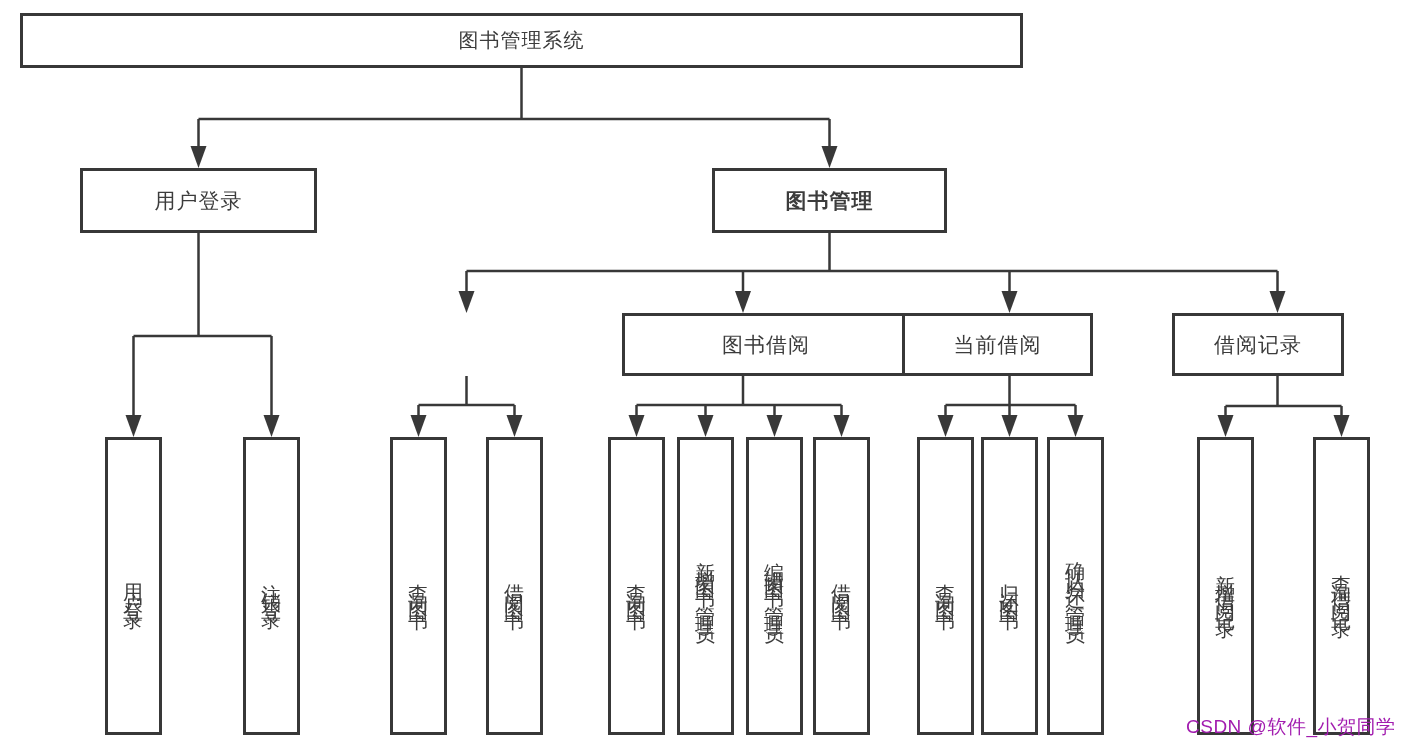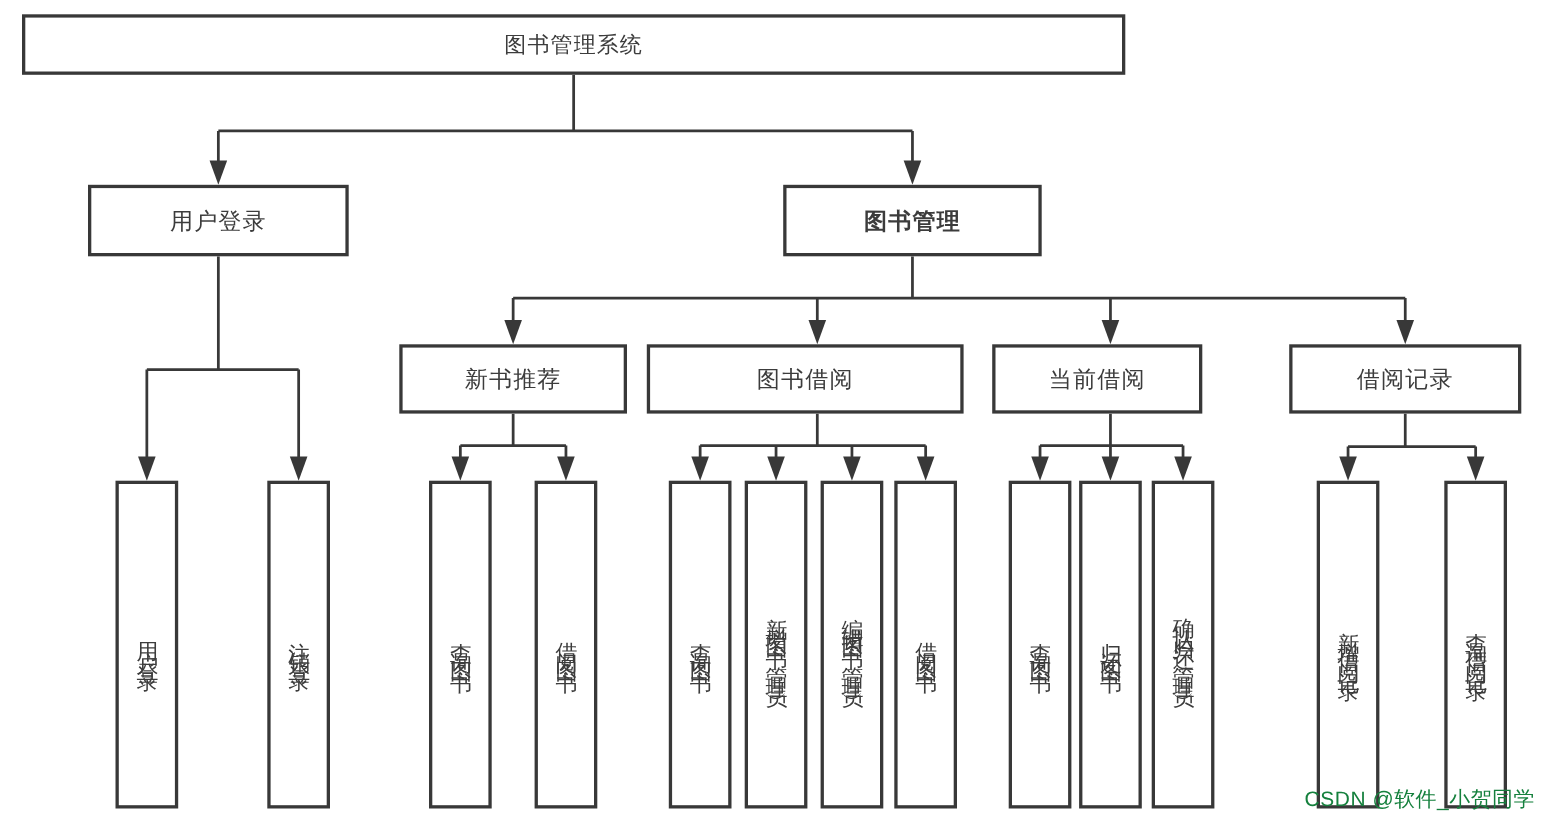--- a/index.html
+++ b/index.html
@@ -31,21 +31,21 @@
     font-size:20px;
     letter-spacing:9px;
     line-height:1.0;
   }
   .lvl2{top:168px;height:65px;}
   .lvl3{top:313px;height:63px;}
   .watermark{
     position:absolute;
     left:1186px;top:714px;
     font-size:19px;
-    color:#15803d;
+    color:#a21caf;
     letter-spacing:0.5px;
     white-space:nowrap;
   }
 </style>
 </head>
 <body>
 
 <div class="canvas">
 
   <svg class="wires" viewBox="0 0 1405 747">
@@ -109,30 +109,27 @@
     <span>图书管理系统</span>
   </div>
 
   <div class="box hlabel lvl2" style="left:80px;width:237px;">
     <span>用户登录</span>
   </div>
   <div class="box hlabel lvl2" style="left:712px;width:235px;font-weight:bold;">
     <span>图书管理</span>
   </div>
 
-  <div class="box hlabel lvl3" style="left:363px;width:207px;">
-    <span>新书推荐</span>
-  </div>
-  <div class="box hlabel lvl3" style="left:588px;width:288px;">
+  <div class="box hlabel lvl3" style="left:622px;width:288px;">
     <span>图书借阅</span>
   </div>
   <div class="box hlabel lvl3" style="left:902px;width:191px;">
     <span>当前借阅</span>
   </div>
-  <div class="box hlabel lvl3" style="left:1172px;width:211px;">
+  <div class="box hlabel lvl3" style="left:1172px;width:172px;">
     <span>借阅记录</span>
   </div>
 
   <div class="box leaf" style="left:105px;">
     <span>用户登录</span>
   </div>
   <div class="box leaf" style="left:243px;">
     <span>注销登录</span>
   </div>
 

